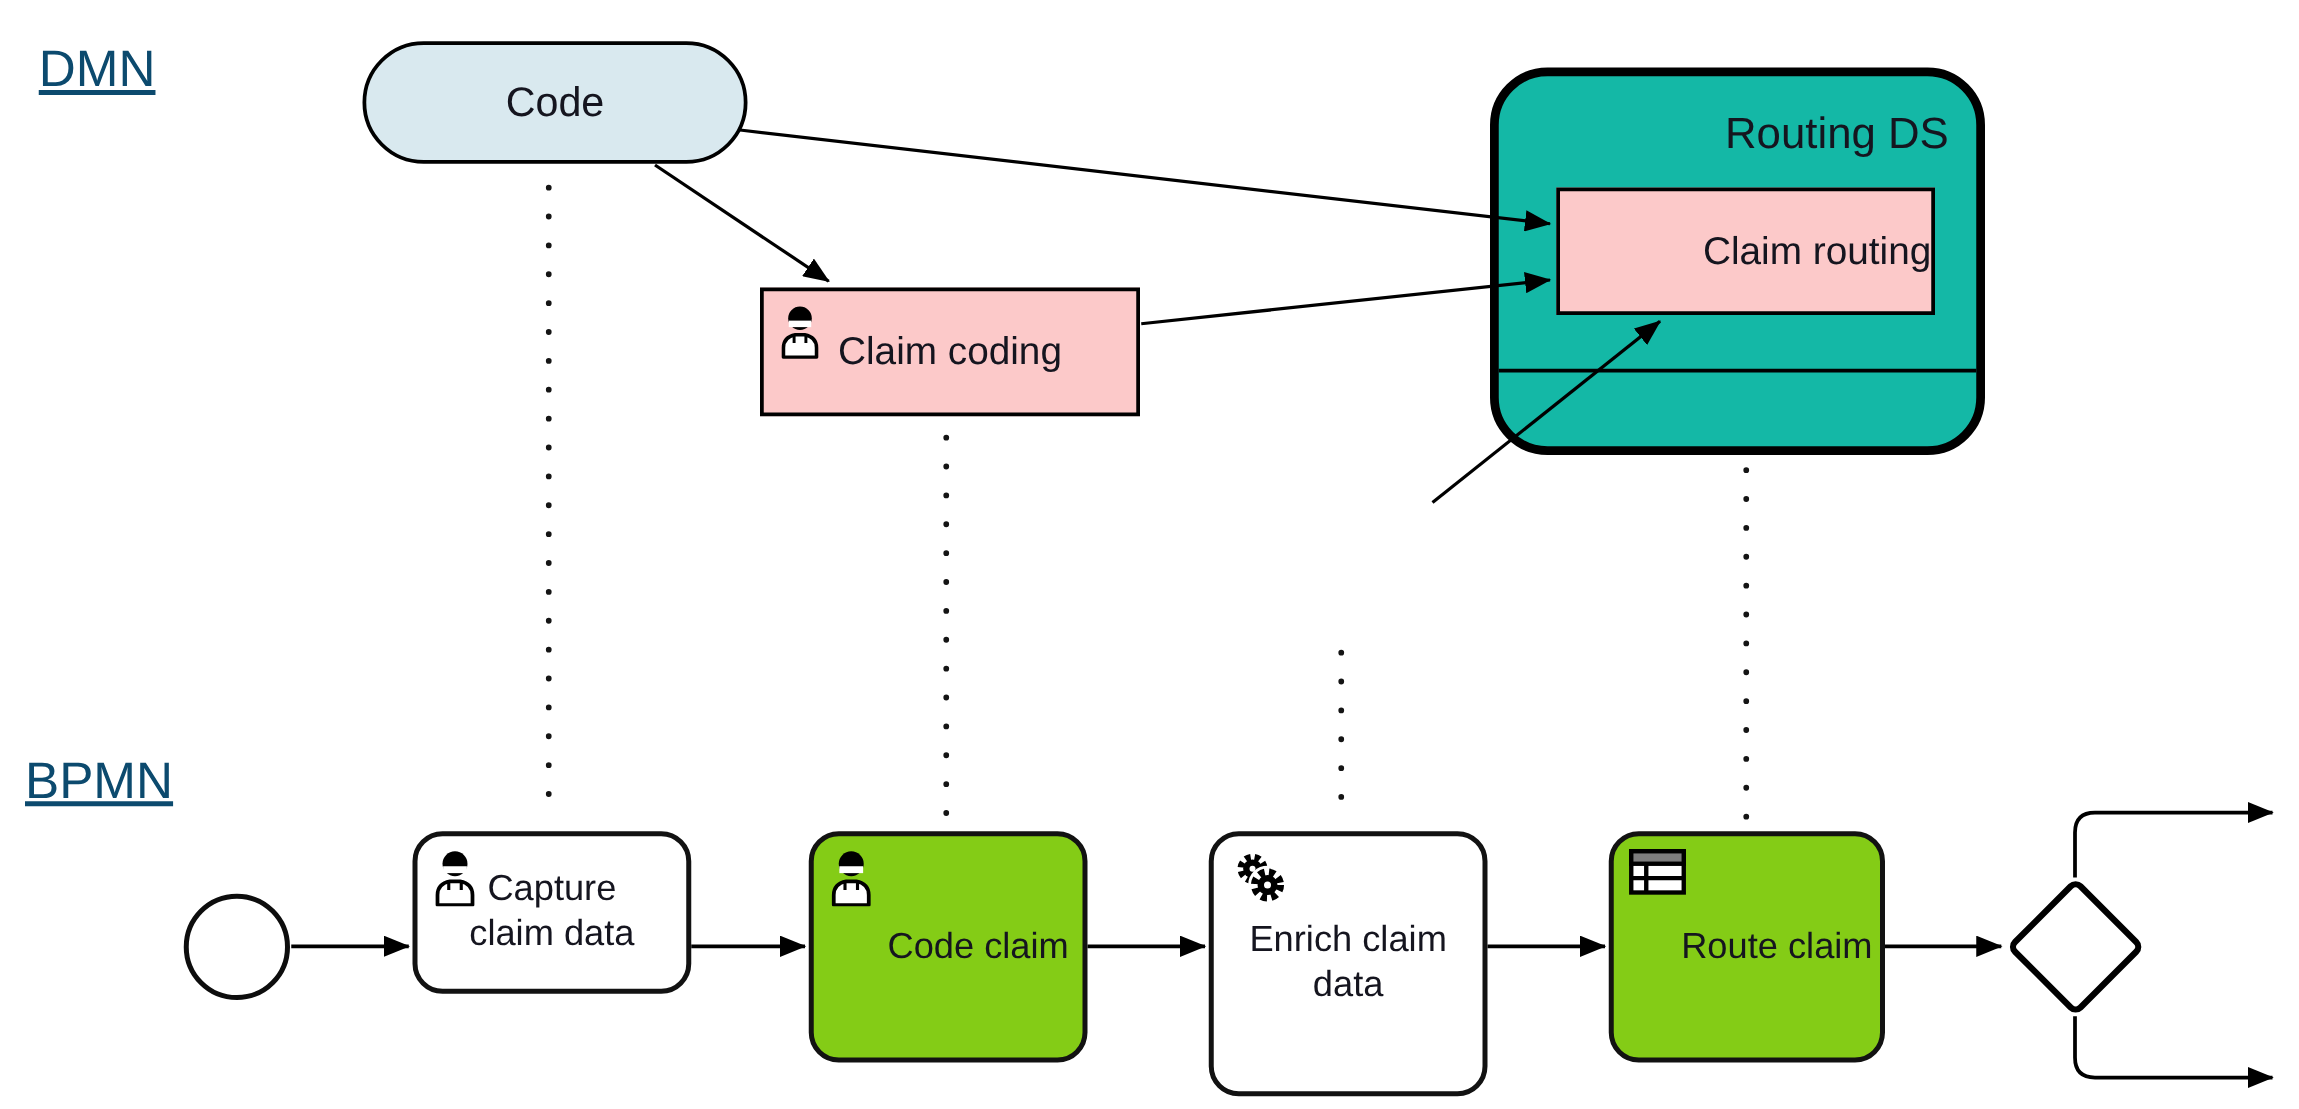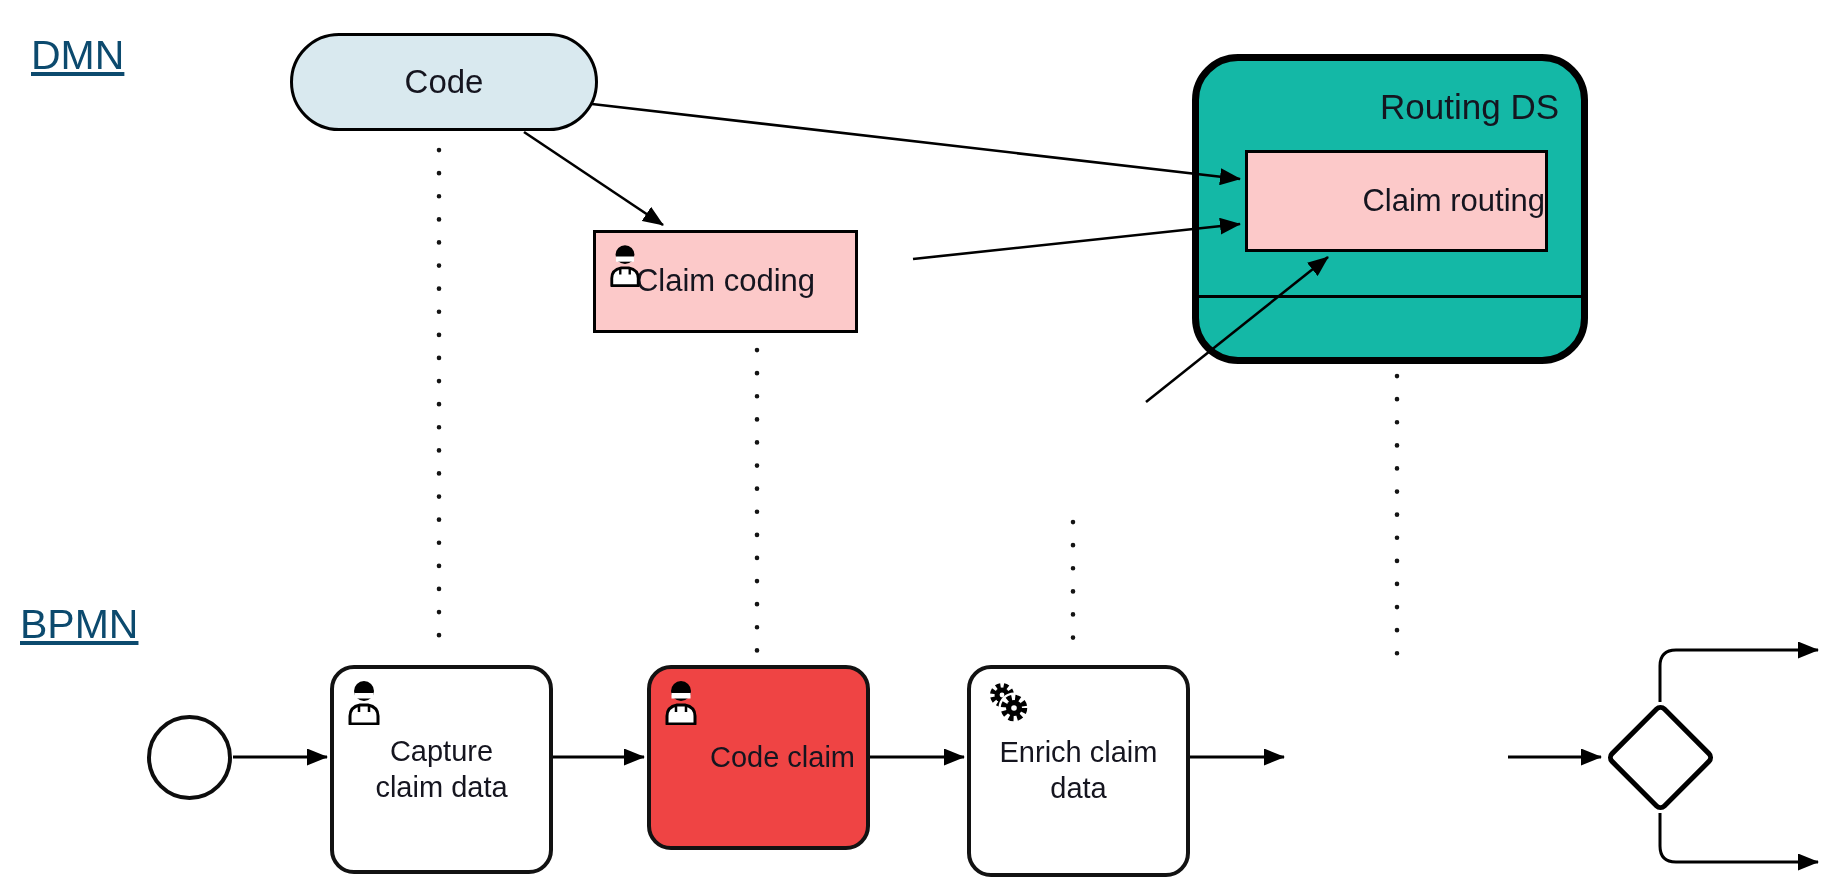--- a/index.html
+++ b/index.html
@@ -8,62 +8,62 @@
   .layer-label{position:absolute;font-size:41px;text-decoration:underline;color:#0c4a6e;}
   .shape{position:absolute;box-sizing:border-box;display:flex;align-items:center;justify-content:center;
          text-align:center;color:#15151f;}
   .stadium{background:#d9e9ef;border:3px solid #000;border-radius:70px;font-size:33px;}
   .dmn-box{background:#fcc9c9;border:3px solid #000;font-size:31px;line-height:1.18;}
   .dmn-box .wrap{max-width:185px;}
   .ds{background:#14b8a6;border:7px solid #000;border-radius:46px;}
   .ds-title{position:absolute;top:26px;right:22px;font-size:35px;color:#15151f;}
   .ds-sep{position:absolute;left:0;right:0;top:234px;height:3px;background:#000;}
   .task{background:#ffffff;border:4px solid #121212;border-radius:24px;font-size:29px;line-height:1.24;}
-  .task.pink{background:#ef4444;padding-left:48px;}
+  .task.pink{background:#84cc16;padding-left:48px;}
   .task .wrap{max-width:162px;}
   .corner-icon{position:absolute;left:12px;top:10px;}
   .event{background:#fff;border:4px solid #0d0d0d;border-radius:50%;}
   .gateway{position:absolute;box-sizing:border-box;background:#fff;border:5px solid #000;
            border-radius:8px;transform:rotate(45deg);}
   #connectors{position:absolute;left:0;top:0;pointer-events:none;}
 </style>
 </head>
 <body>
 
 <div id="canvas">
 
   <div class="layer-label" style="left:31px;top:32px;">DMN</div>
   <div class="layer-label" style="left:20px;top:601px;text-align:right;">BPMN</div>
 
   <div class="shape stadium" style="left:290px;top:33px;width:308px;height:98px;">
     <span>Code</span>
   </div>
 
-  <div class="shape dmn-box" style="left:593px;top:230px;width:265px;height:103px;">
+  <div class="shape dmn-box" style="left:608px;top:230px;width:304px;height:103px;">
     <svg class="corner-icon" width="34" height="44" viewBox="0 0 36 46">
       <circle cx="18" cy="12" r="10" fill="#000"></circle>
       <rect x="8.5" y="14" width="19" height="5.5" fill="#fff"></rect>
       <path d="M4,45 V37 Q4,28 14,26 L22,26 Q32,28 32,37 V45 Z" fill="#fff" stroke="#000" stroke-width="3" stroke-linejoin="round"></path>
       <path d="M13,27 V33 M23,27 V33" stroke="#000" stroke-width="2.5" fill="none"></path>
     </svg>
     <span class="wrap">Claim coding</span>
   </div>
 
   <div class="shape ds" style="left:1192px;top:54px;width:396px;height:310px;">
     <div class="ds-title">Routing DS</div>
     <div class="ds-sep"></div>
     <div class="shape dmn-box" style="left:46px;top:89px;width:303px;height:102px;justify-content:flex-end;">
       <span class="wrap">Claim routing</span>
     </div>
   </div>
 
 
   <div class="shape event" style="left:147px;top:715px;width:85px;height:85px;"></div>
 
-  <div class="shape task" style="left:330px;top:665px;width:223px;height:209px;">
+  <div class="shape task" style="left:330px;top:665px;width:223px;height:130px;">
     <svg class="corner-icon" width="36" height="46" viewBox="0 0 36 46">
       <circle cx="18" cy="12" r="10" fill="#000"></circle>
       <rect x="8.5" y="14" width="19" height="5.5" fill="#fff"></rect>
       <path d="M4,45 V37 Q4,28 14,26 L22,26 Q32,28 32,37 V45 Z" fill="#fff" stroke="#000" stroke-width="3" stroke-linejoin="round"></path>
       <path d="M13,27 V33 M23,27 V33" stroke="#000" stroke-width="2.5" fill="none"></path>
     </svg>
     <span class="wrap">Capture claim data</span>
   </div>
 
   <div class="shape task pink" style="left:647px;top:665px;width:223px;height:185px;">
@@ -86,20 +86,28 @@
       <circle cx="31" cy="29" r="15.5" fill="#fff"></circle>
       <g>
         <circle cx="31" cy="29" r="10" fill="none" stroke="#000" stroke-width="6.5" stroke-dasharray="4.6 3.4"></circle>
         <circle cx="31" cy="29" r="8" fill="#000"></circle>
         <circle cx="31" cy="29" r="2.8" fill="#fff"></circle>
       </g>
     </svg>
     <span class="wrap">Enrich claim data</span>
   </div>
 
+  <div class="shape task pink" style="left:1287px;top:665px;width:221px;height:185px;">
+    <svg class="corner-icon" width="46" height="37" viewBox="0 0 46 37">
+      <rect x="2" y="2" width="42" height="33" fill="#fff" stroke="#000" stroke-width="3.5"></rect>
+      <rect x="2" y="2" width="42" height="10" fill="#7d7d7d" stroke="#000" stroke-width="3.5"></rect>
+      <path d="M2,23.5 H44 M14,12 V35" stroke="#000" stroke-width="3.5" fill="none"></path>
+    </svg>
+    <span class="wrap">Route claim</span>
+  </div>
 
   <div class="gateway" style="left:1621px;top:718px;width:79px;height:79px;"></div>
 
   <svg id="connectors" width="1839" height="887" viewBox="0 0 1839 887">
     <defs>
       <marker id="arr" markerUnits="userSpaceOnUse" markerWidth="22" markerHeight="17" refX="20" refY="8.5" orient="auto">
         <path d="M0,0 L21,8.5 L0,17 Z" fill="#000"></path>
       </marker>
     </defs>
 

